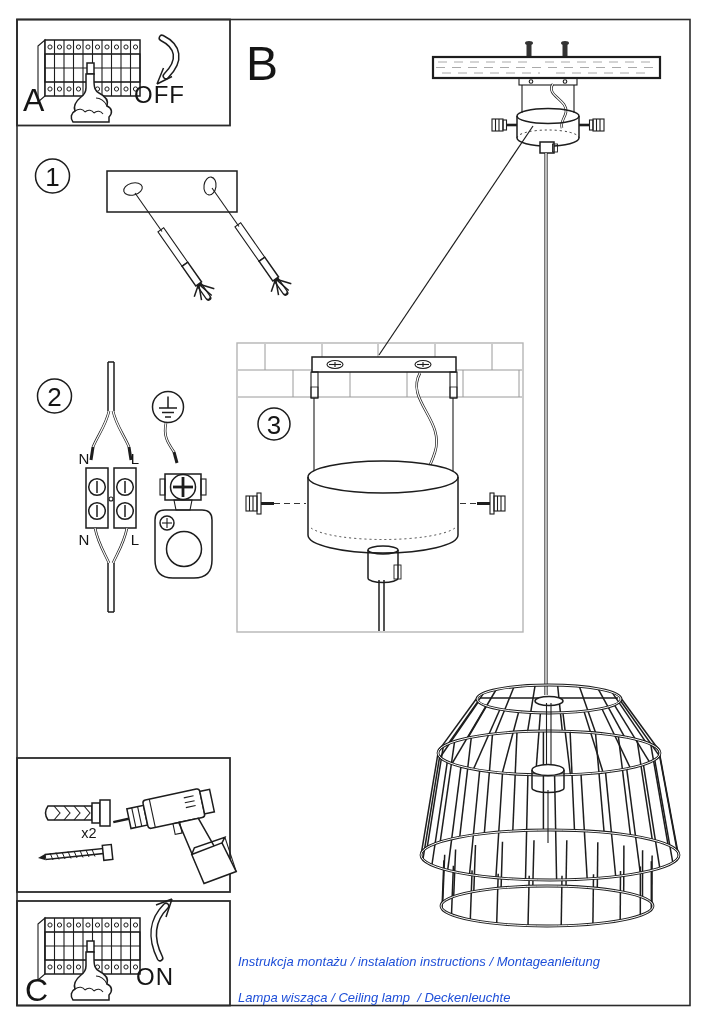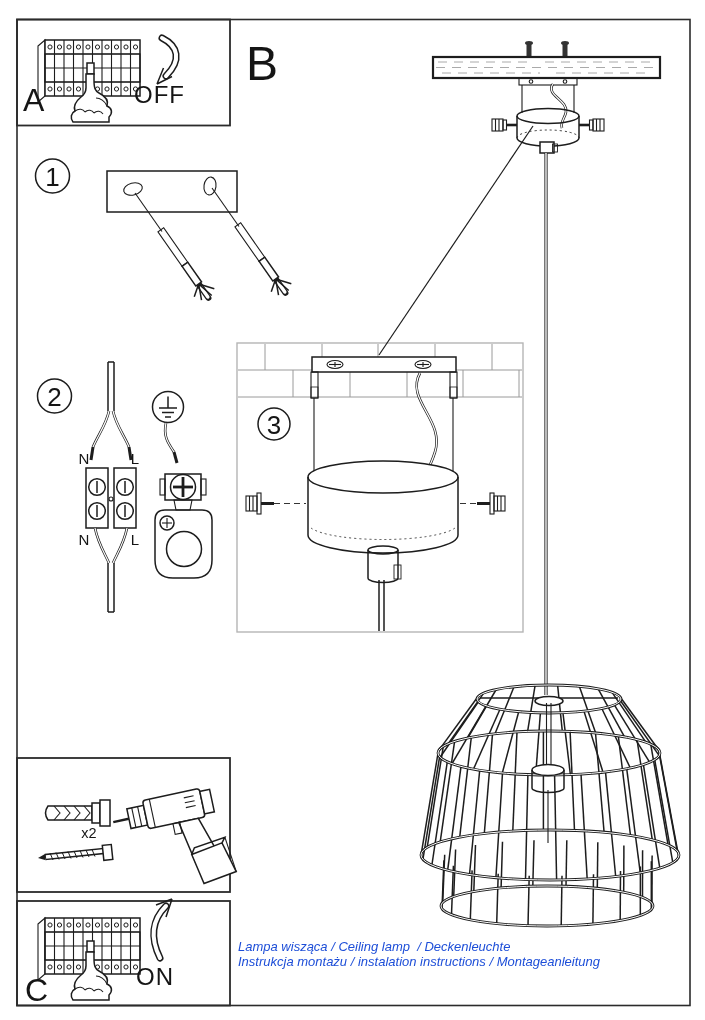--- a/index.html
+++ b/index.html
@@ -444,13 +444,13 @@
       <path d="M160,958 C150,938 152,920 166,906" stroke="#1d1d1d" stroke-width="7" fill="none" stroke-linecap="round"></path>
       <path d="M160,958 C150,938 152,920 166,906" stroke="#fff" stroke-width="4" fill="none" stroke-linecap="round"></path>
       <path d="M172,899 L156,905 M172,899 L166,917" class="ln"></path>
     </g>
     <text x="25" y="1001" class="box-letter">C</text>
     <text x="136" y="985" class="switch-word">ON</text>
   </g>
 </svg>
 
 <div class="footer-line" style="top:954px;">Instrukcja montażu / instalation instructions / Montageanleitung</div>
-<div class="footer-line" style="top:939px;">Lampa wisząca / Ceiling lamp  / Deckenleuchte</div>
+<div class="footer-line" style="top:990px;">Lampa wisząca / Ceiling lamp  / Deckenleuchte</div>
 
 </body></html>

